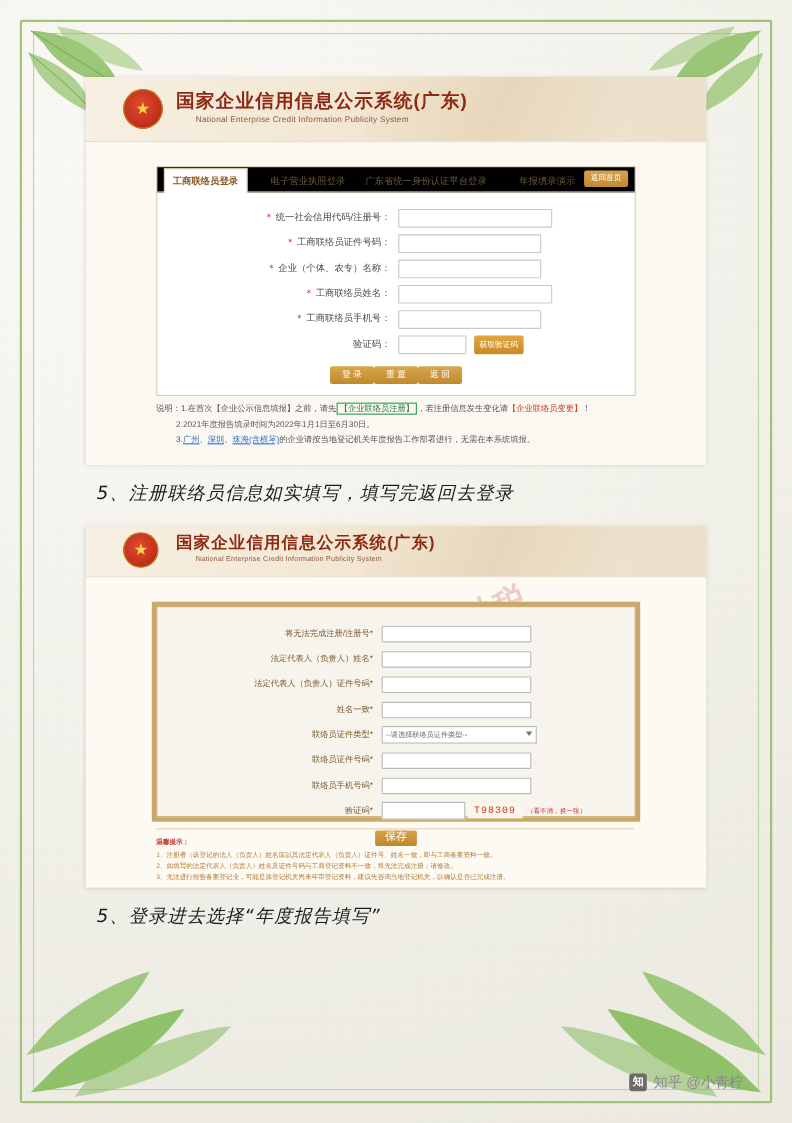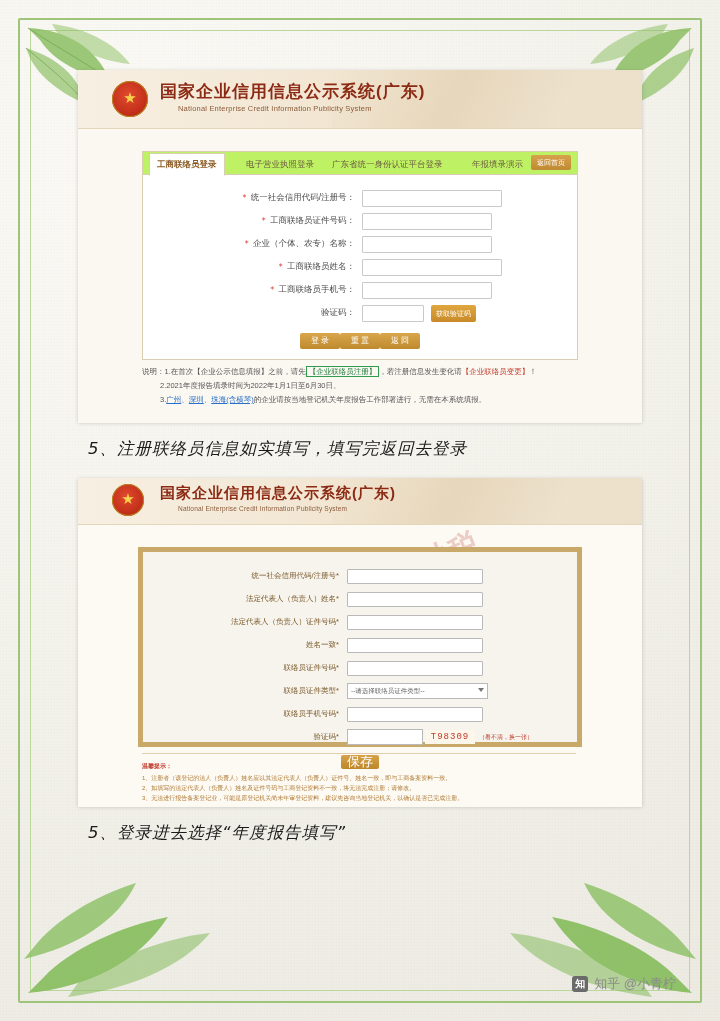--- a/index.html
+++ b/index.html
@@ -70,21 +70,21 @@
     font-size:7.5px;color:#8a5a3a;letter-spacing:.2px;
   }
   .body-area{
     background:#fbf8f2;height:calc(100% - 58px);position:relative;
   }
   .panel{
     position:absolute;left:64px;top:22px;width:434px;
     border:1px solid #d9cdb4;background:#fff;
   }
   .tabbar{
-    position:relative;height:22px;background:#bef264;border-bottom:1px solid #d9cdb4;
+    position:relative;height:22px;background:#000000;border-bottom:1px solid #d9cdb4;
   }
   .tab{
     position:absolute;top:2px;height:20px;line-height:20px;
     font-size:8.5px;color:#6b5a3e;padding:0 7px;white-space:nowrap;
   }
   .tab.active{
     background:#fff;border:1px solid #d9cdb4;border-bottom:1px solid #fff;
     color:#8a5a22;font-weight:bold;top:1px;height:21px;line-height:21px;
   }
   .btn-topright{
@@ -168,21 +168,21 @@
     width:74px;height:14px;border:1px solid #b9b9b9;background:#fff;
   }
   .captcha-img{
     width:50px;height:14px;margin-left:2px;background:#fdf6ea;
     font-family:"Liberation Mono","DejaVu Sans Mono",monospace;font-size:9px;color:#c0392b;
     text-align:center;line-height:14px;letter-spacing:1px;
   }
   .captcha-note{margin-left:4px;font-size:6px;color:#c0392b;}
   .savebtn{
     margin:8px auto 0;width:38px;height:14px;line-height:14px;text-align:center;
-    font-size:13px;color:#fff;background:linear-gradient(#d6a24b,#bd8729);border-radius:2px;
+    font-size:10px;color:#fff;background:linear-gradient(#d6a24b,#bd8729);border-radius:2px;
   }
   .tips{
     position:absolute;left:64px;top:236px;width:434px;font-size:6px;color:#b07a33;line-height:10px;
   }
   .tips .t{color:#c0392b;font-weight:bold;margin-bottom:2px;}
   .tipline{white-space:nowrap;overflow:hidden;}
   .divider2{
     position:absolute;left:64px;top:228px;width:434px;height:1px;background:#e0cfae;
   }
 
@@ -318,42 +318,42 @@
     <div class="gov-title">国家企业信用信息公示系统(广东)</div>
     <div class="gov-sub">National Enterprise Credit Information Publicity System</div>
   </div>
 
   <div class="body-area">
     <div class="wm2">青云财税</div>
 
     <div class="panel2">
       <div class="form2">
         <div class="row2">
-          <div class="lbl2">统一社会信用代码/注册号*</div>
+          <div class="lbl2">将无法完成注册/注册号*</div>
           <div class="inp2"></div>
         </div>
         <div class="row2">
           <div class="lbl2">法定代表人（负责人）姓名*</div>
           <div class="inp2"></div>
         </div>
         <div class="row2">
           <div class="lbl2">法定代表人（负责人）证件号码*</div>
           <div class="inp2"></div>
         </div>
         <div class="row2">
           <div class="lbl2">姓名一致*</div>
-          <div class="inp2"></div>
-        </div>
-        <div class="row2">
-          <div class="lbl2">联络员证件号码*</div>
           <div class="inp2"></div>
         </div>
         <div class="row2">
           <div class="lbl2">联络员证件类型*</div>
           <div class="sel2">--请选择联络员证件类型--</div>
+        </div>
+        <div class="row2">
+          <div class="lbl2">联络员证件号码*</div>
+          <div class="inp2"></div>
         </div>
         <div class="row2">
           <div class="lbl2">联络员手机号码*</div>
           <div class="inp2"></div>
         </div>
         <div class="row2">
           <div class="lbl2">验证码*</div>
           <div class="captcha-wrap">
             <div class="captcha"></div>
             <div class="captcha-img">T98309</div>

